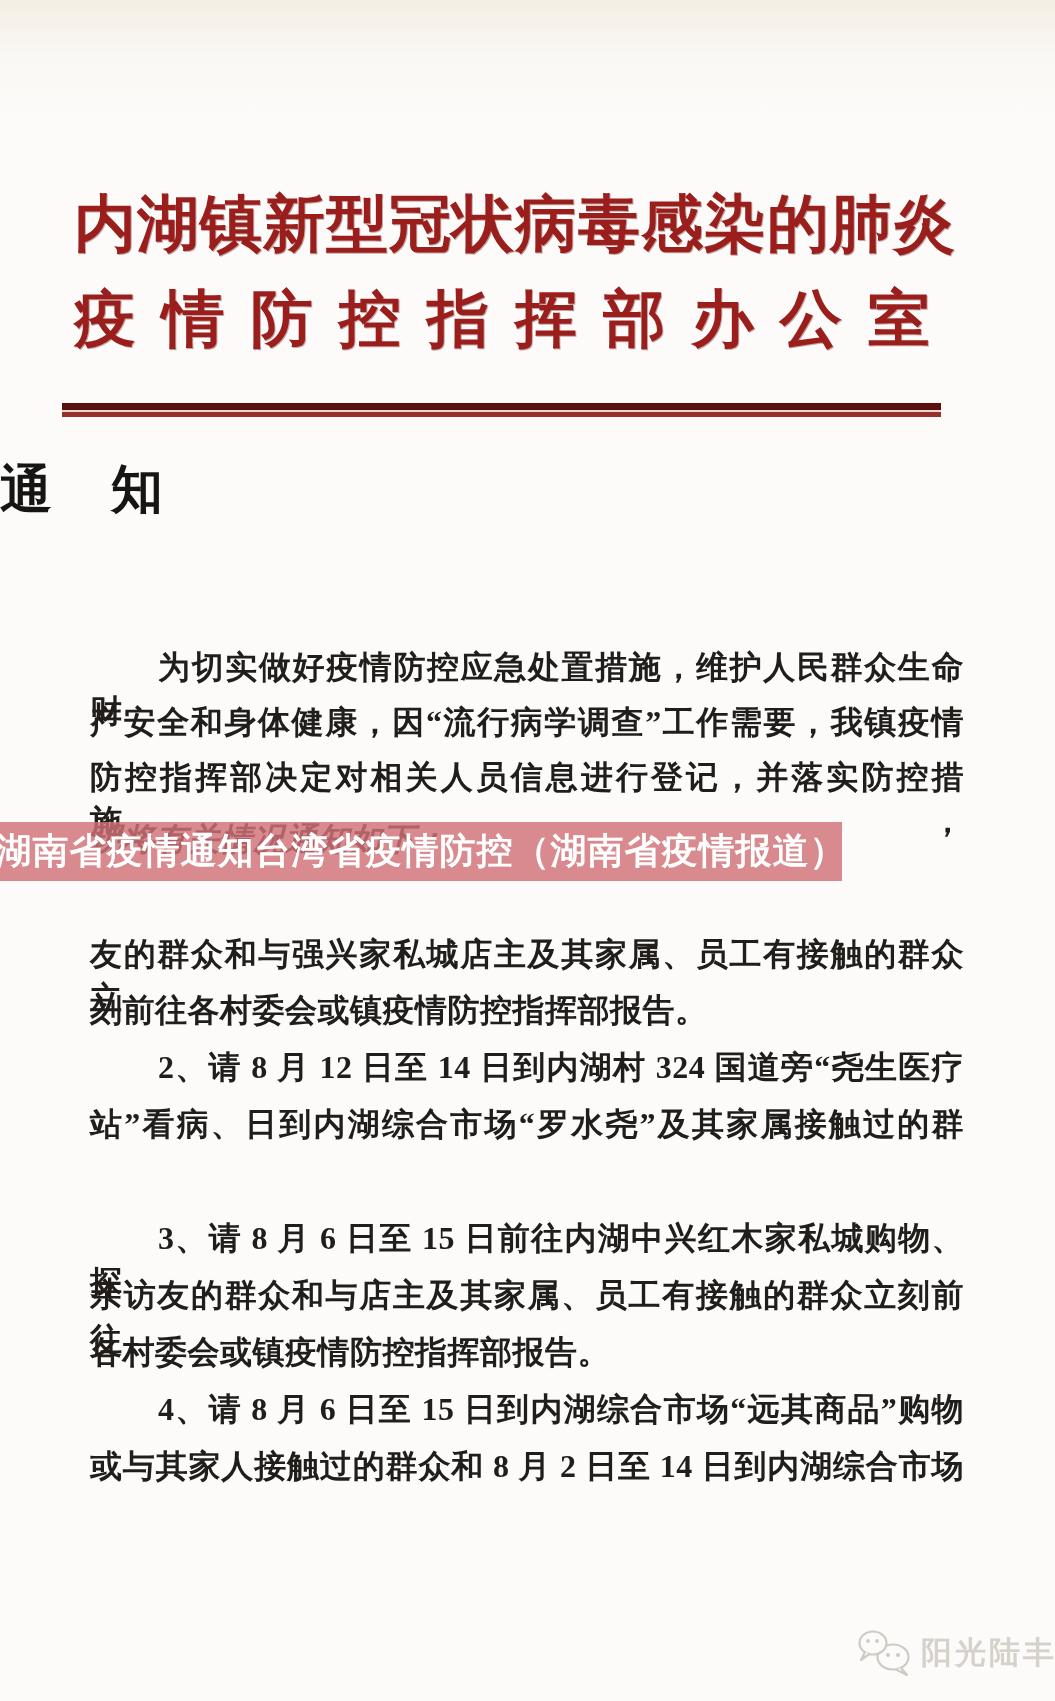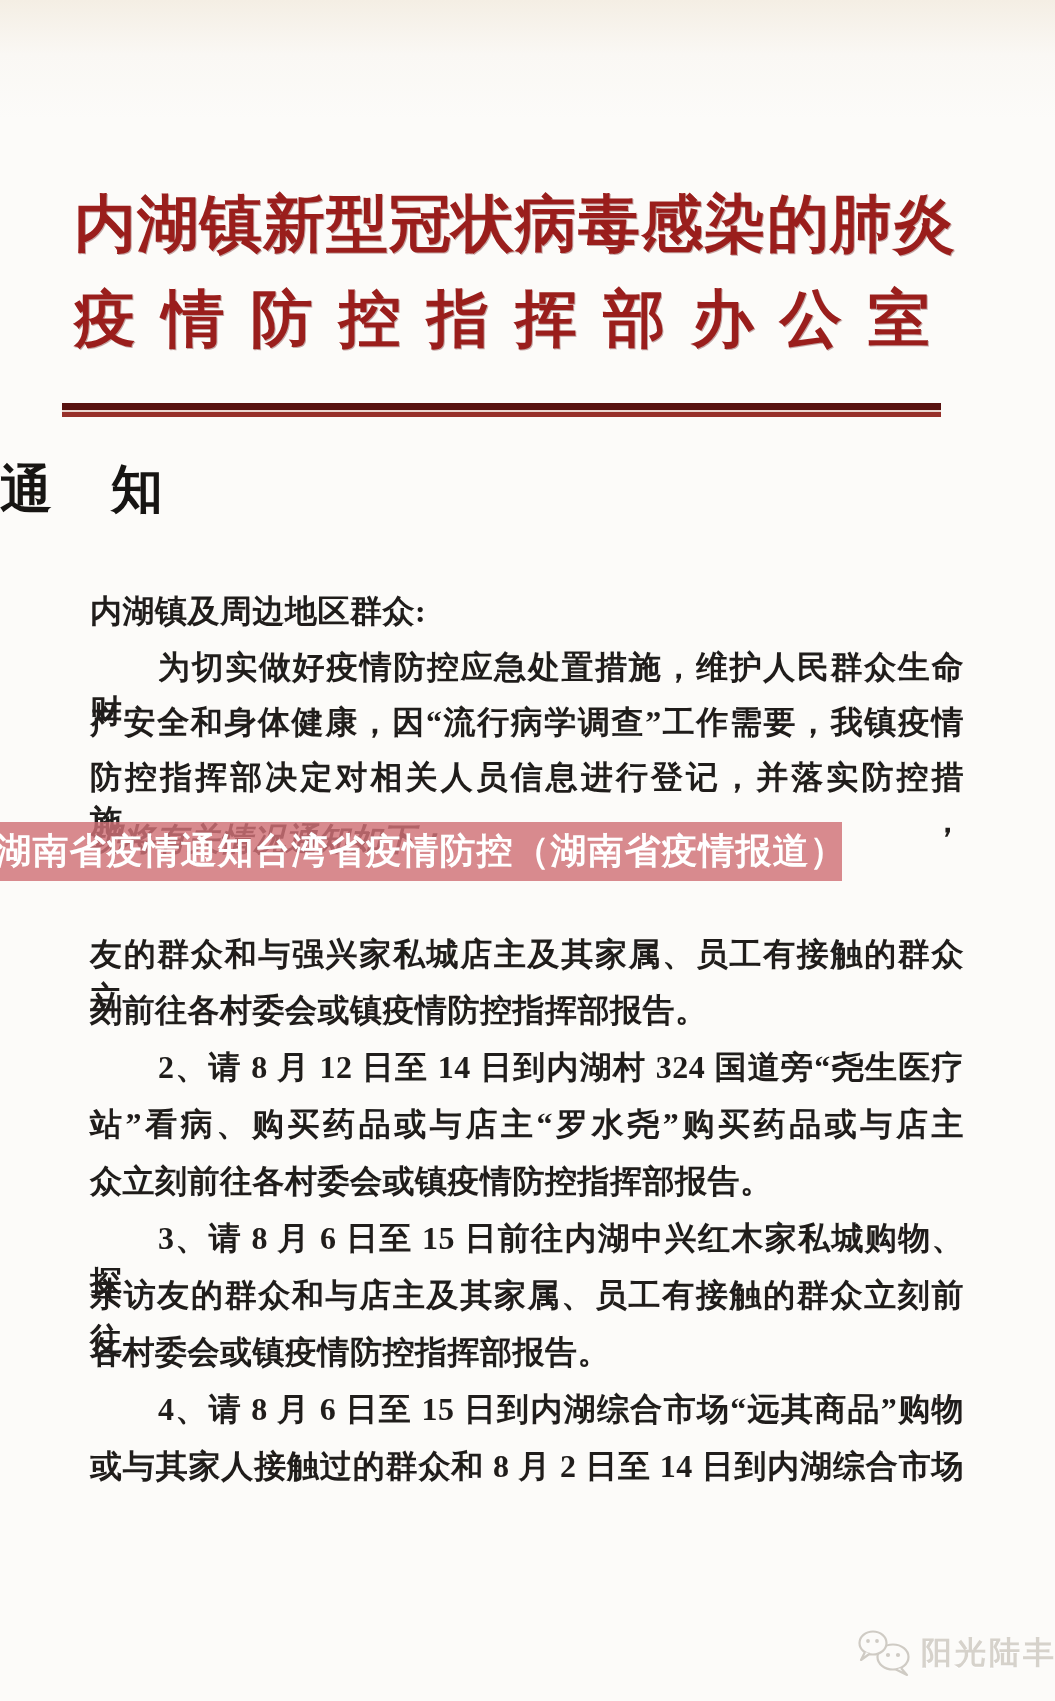--- a/index.html
+++ b/index.html
@@ -71,30 +71,28 @@
 
 <div id="canvas">
 
   <div id="hdr1" class="hdr">内湖镇新型冠状病毒感染的肺炎</div>
   <div id="hdr2" class="hdr">疫情防控指挥部办公室</div>
 
   <div id="rule"></div>
 
   <div id="title">通 知</div>
 
-  <div class="bl" style="top:589px">内湖镇及周边地区群众:</div>
   <div class="bl fill ind" style="top:645px">为切实做好疫情防控应急处置措施，维护人民群众生命财</div>
   <div class="bl fill" style="top:700px">产安全和身体健康，因“流行病学调查”工作需要，我镇疫情</div>
   <div class="bl fill" style="top:755px">防控指挥部决定对相关人员信息进行登记，并落实防控措施，</div>
   <div class="bl under-banner" style="top:817px">现将有关情况通知如下：</div>
   <div class="bl" style="top:988px">刻前往各村委会或镇疫情防控指挥部报告。</div>
   <div class="bl fill" style="top:932px">友的群众和与强兴家私城店主及其家属、员工有接触的群众立</div>
   <div class="bl fill ind" style="top:1045px">2、请 8 月 12 日至 14 日到内湖村 324 国道旁“尧生医疗</div>
-  <div class="bl fill" style="top:1102px">站”看病、购买药品或与店主“罗水尧”购买药品或与店主</div>
-  <div class="bl" style="top:1159px">众立刻前往各村委会或镇疫情防控指挥部报告。</div>
+  <div class="bl fill" style="top:1102px">站”看病、日到内湖综合市场“罗水尧”及其家属接触过的群</div>
   <div class="bl fill ind" style="top:1216px">3、请 8 月 6 日至 15 日前往内湖中兴红木家私城购物、探</div>
   <div class="bl fill" style="top:1273px">亲访友的群众和与店主及其家属、员工有接触的群众立刻前往</div>
   <div class="bl" style="top:1330px">各村委会或镇疫情防控指挥部报告。</div>
   <div class="bl fill ind" style="top:1387px">4、请 8 月 6 日至 15 日到内湖综合市场“远其商品”购物</div>
   <div class="bl fill" style="top:1444px">或与其家人接触过的群众和 8 月 2 日至 14 日到内湖综合市场</div>
 
   <div id="banner">
     <span id="banner-text">湖南省疫情通知台湾省疫情防控（湖南省疫情报道）</span>
   </div>
 

